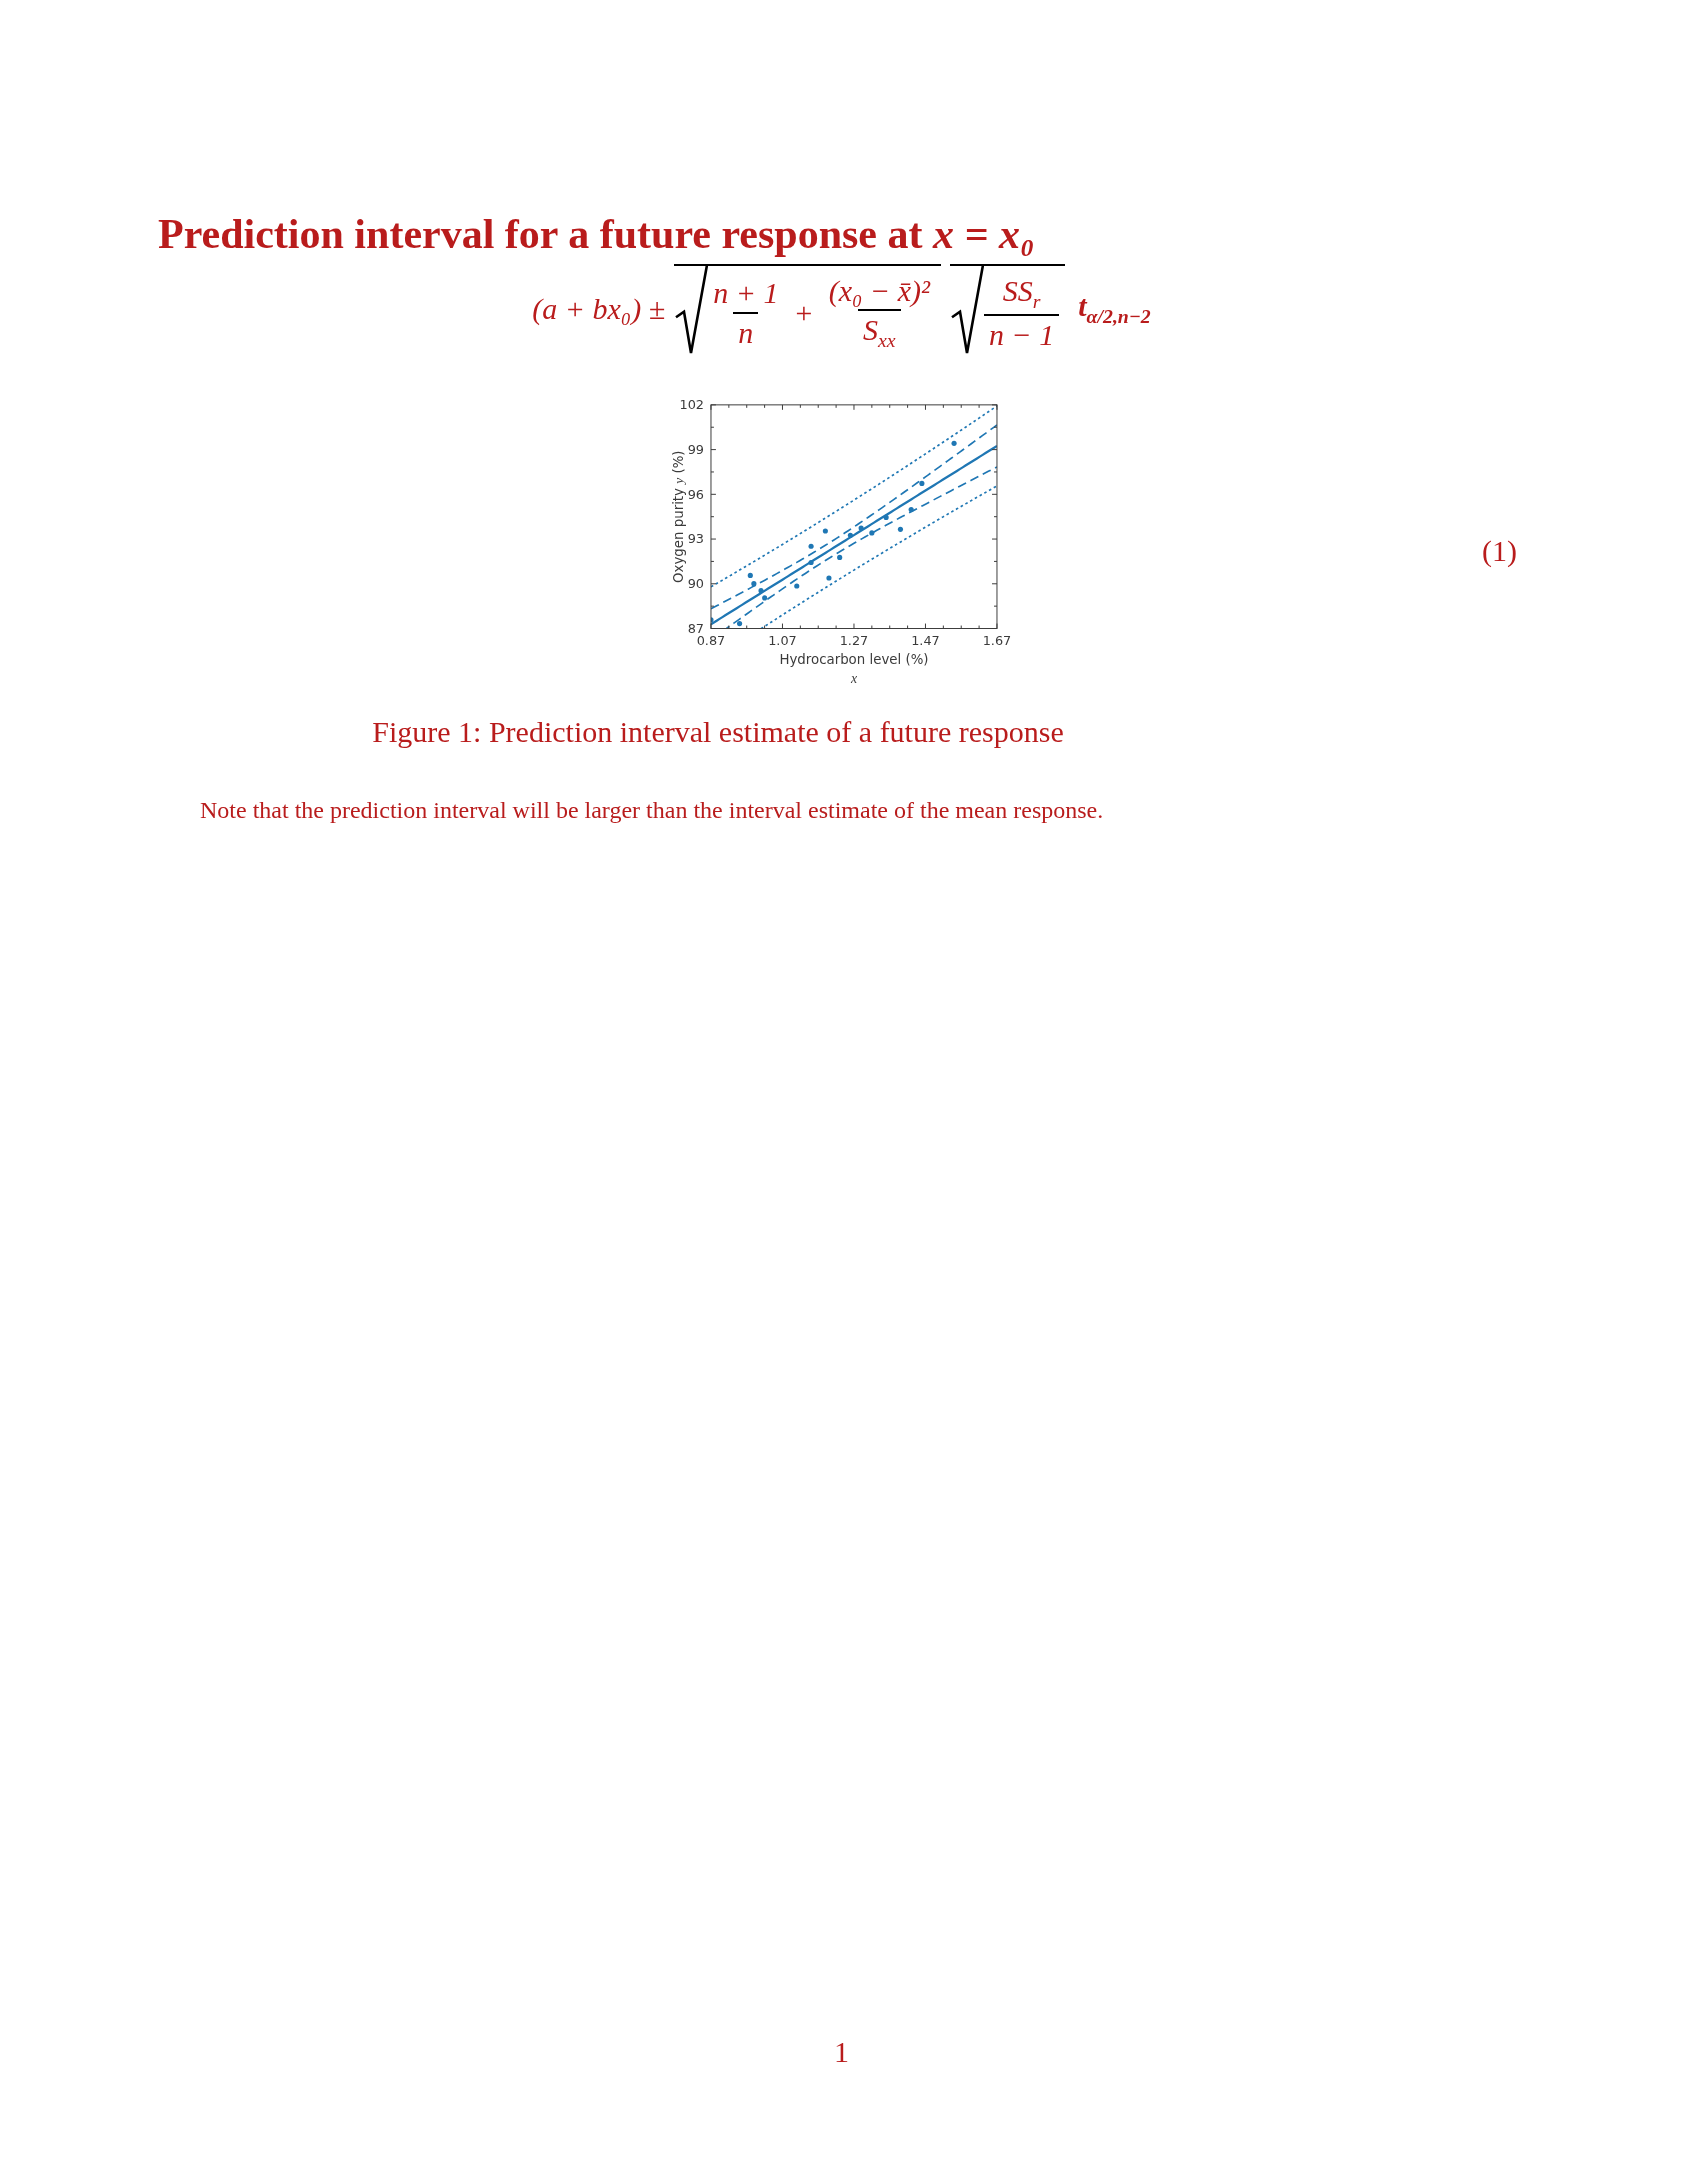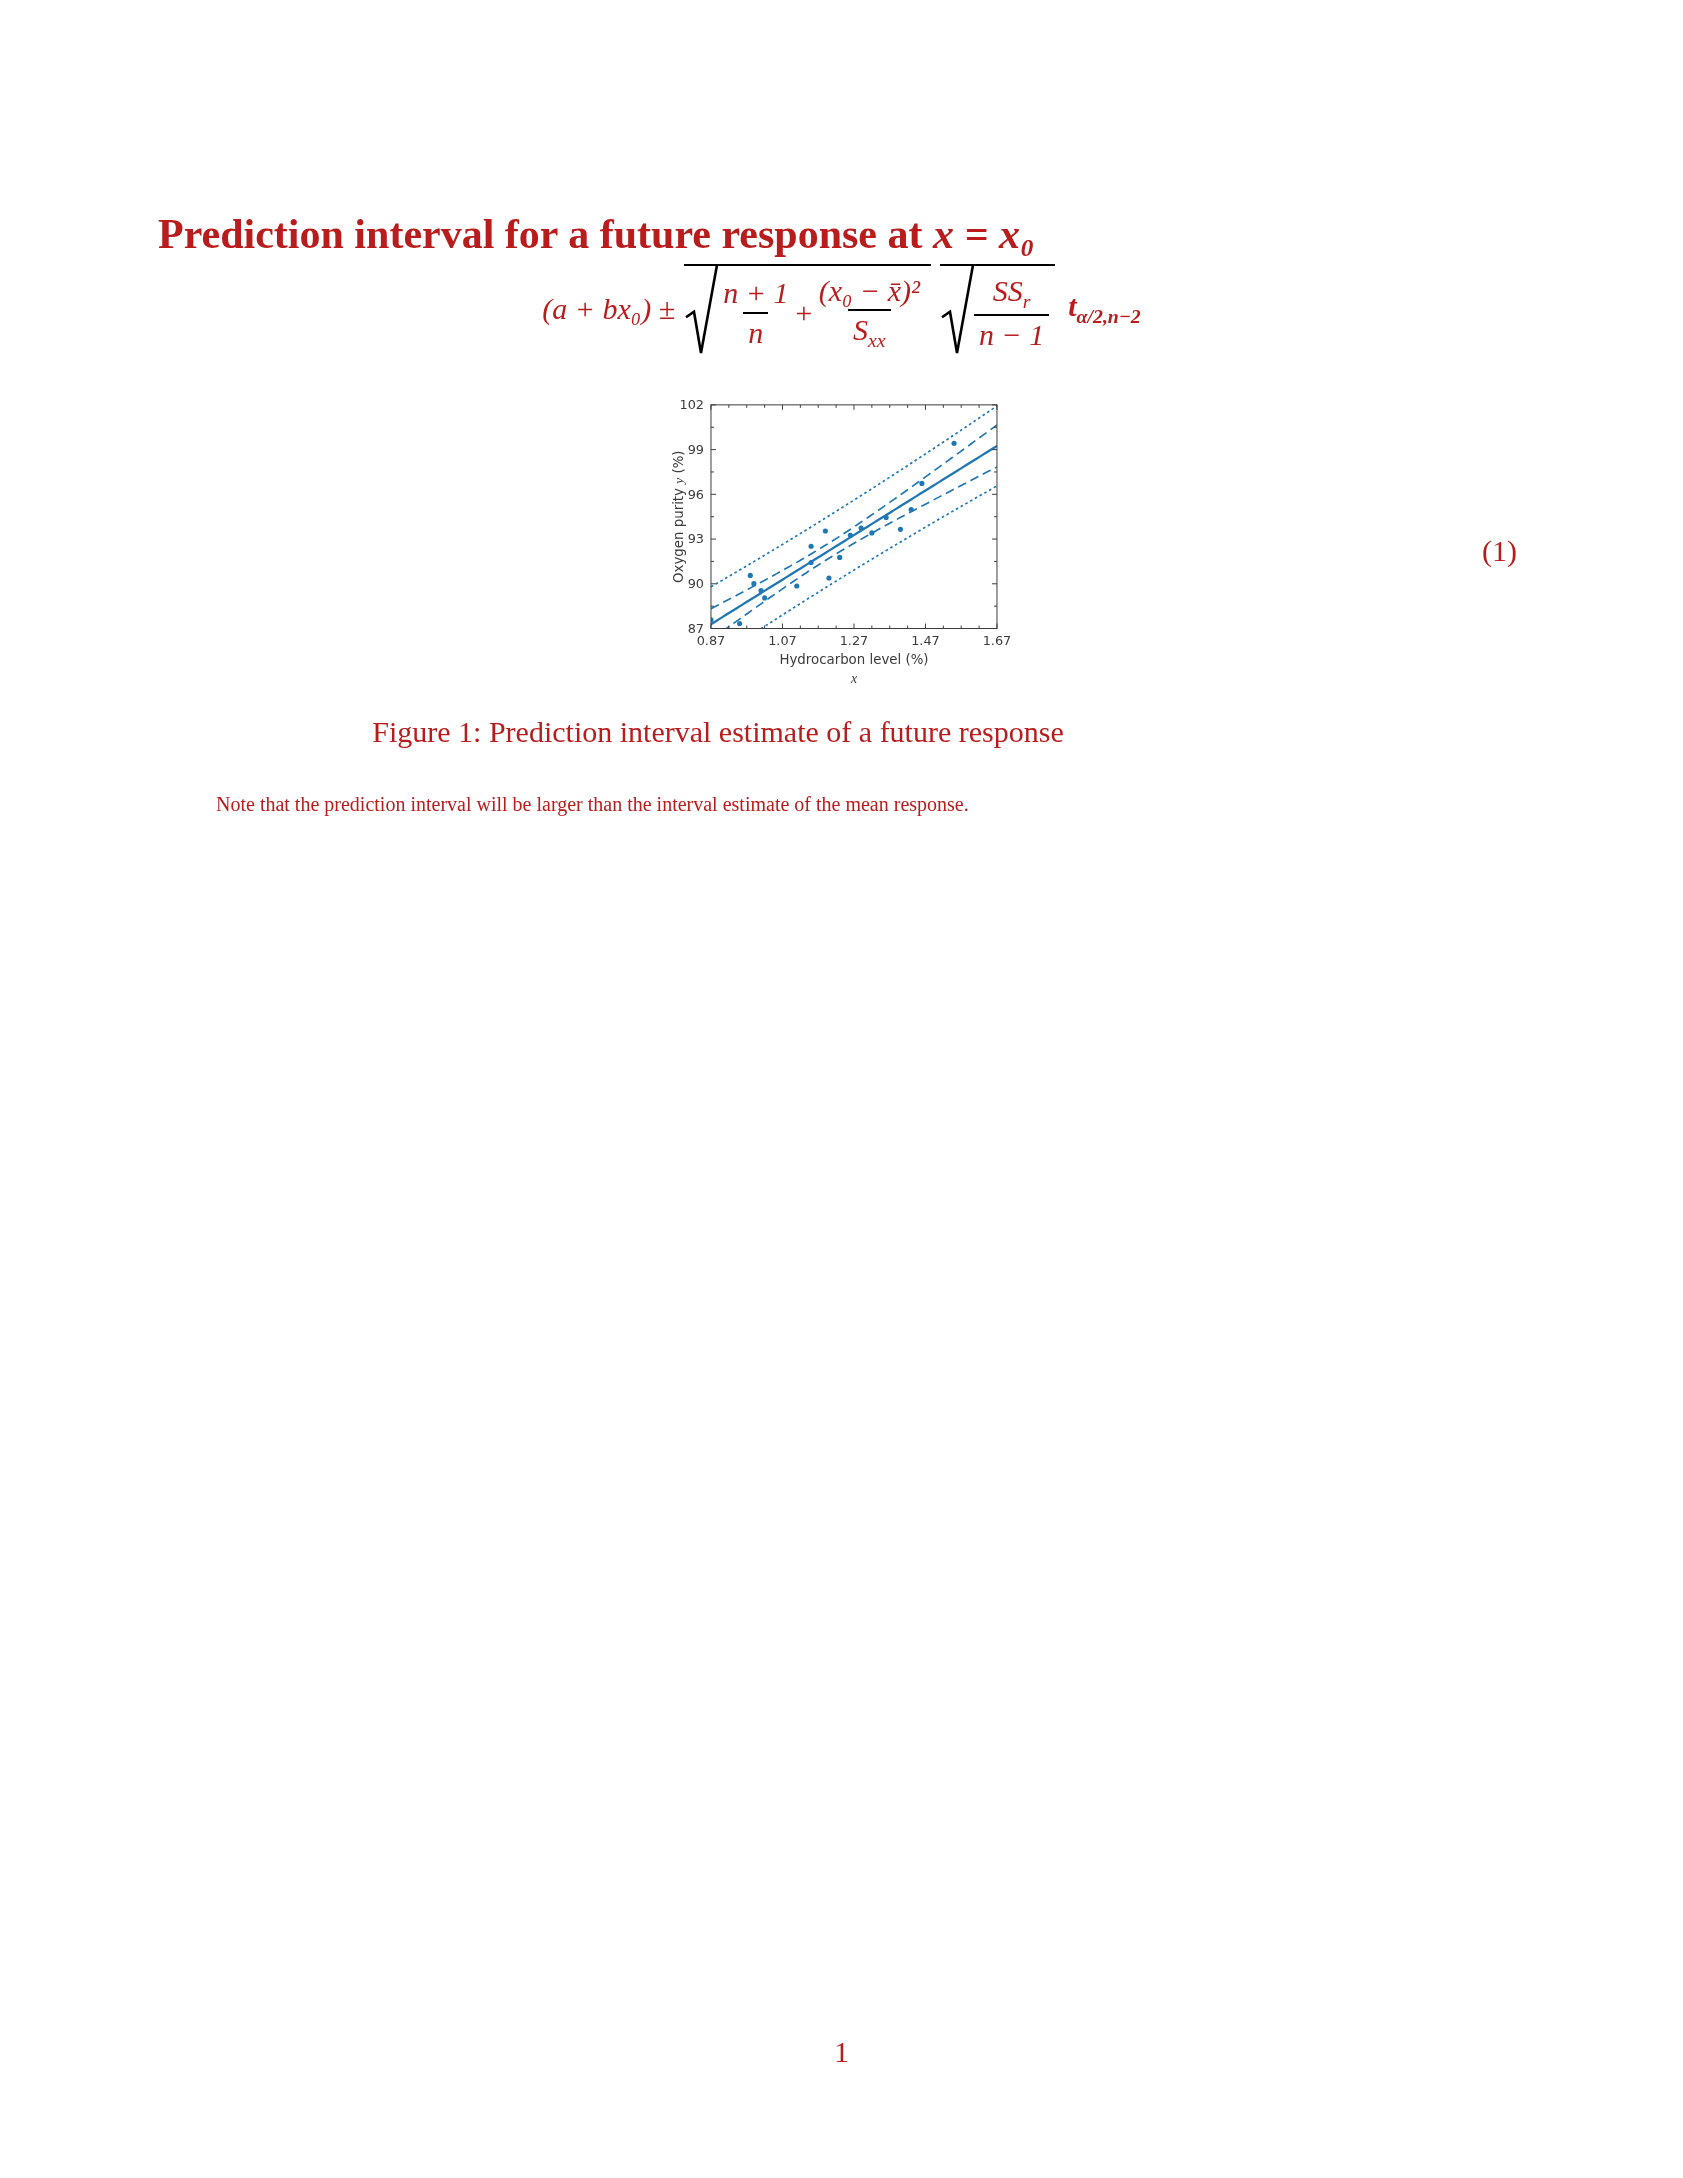--- a/index.html
+++ b/index.html
@@ -10,28 +10,28 @@
   
   .eq-wrap{position:absolute;top:248px;left:0;width:1683px;height:121px;
            display:flex;justify-content:center;align-items:center;}
   .eq-row{display:flex;align-items:center;gap:9px;font-size:30px;font-style:italic;}
   .frac{display:inline-flex;flex-direction:column;align-items:center;line-height:1.18;}
   .frac .den{border-top:2px solid #000;}
   .frac .num,.frac .den{padding:1px 5px;white-space:nowrap;}
   .sqrt{position:relative;display:inline-flex;align-items:center;
         padding:6px 6px 2px 34px;border-top:2.4px solid #000;margin-top:2px;}
   .sqrt-hook{position:absolute;left:0;top:-2px;width:34px;height:calc(100% + 2px);}
-  .sqrt-body{display:inline-flex;align-items:center;}
+  .sqrt-body{display:inline-flex;align-items:center;gap:10px;}
   sub{font-size:0.66em;}
   .tterm{margin-left:4px;white-space:nowrap;font-weight:bold;}
   .eq-num{position:absolute;top:286px;left:1482px;font-size:30px;font-style:normal;}
   
   .figure-svg{position:absolute;left:614px;top:386px;}
   .fig-caption{position:absolute;top:715px;left:0;width:1436px;text-align:center;font-size:30px;}
-  .note-par{position:absolute;top:773px;left:216px;width:1346px;font-size:20px;}
+  .note-par{position:absolute;top:773px;left:200px;width:1346px;font-size:24px;}
   .page-num{position:absolute;top:2035px;left:0;width:1683px;text-align:center;font-size:30px;}
 </style>
 </head>
 <body>
 
 <div class="page">
 
   <h1 class="sec-title"><span>Prediction interval for a future response at </span><span class="mathpart">x = x₀</span></h1>
 
   <div class="eq-wrap">

